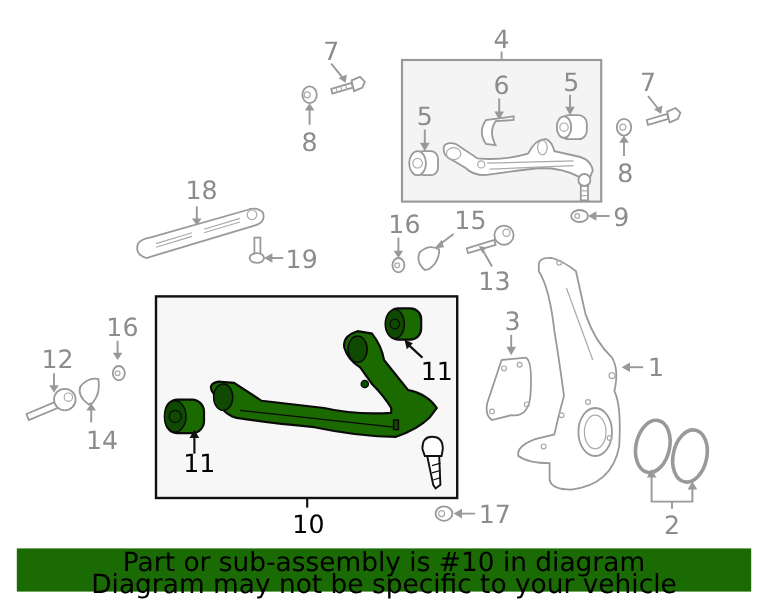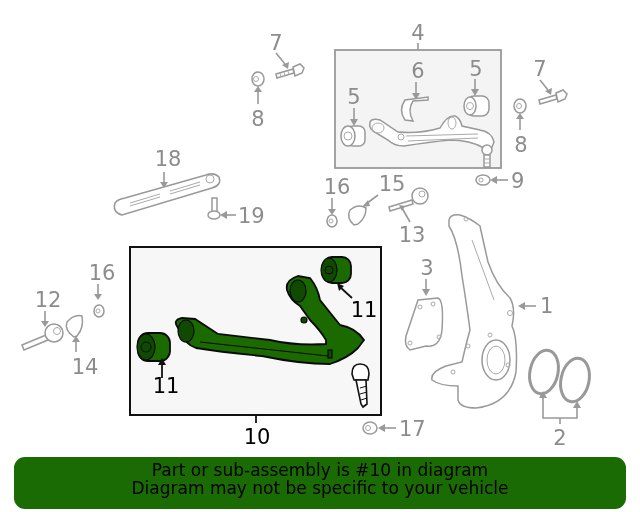--- a/index.html
+++ b/index.html
@@ -6,21 +6,21 @@
   body { width:640px; height:512px; position:relative; overflow:hidden; font-family:"DejaVu Sans", sans-serif; }
   #diagram { position:absolute; left:0; top:0; width:640px; height:456px; }
   .callout { font-family:"DejaVu Sans", sans-serif; font-size:21px; fill:#8c8c8c; }
   .callout-hl { font-family:"DejaVu Sans", sans-serif; font-size:21px; fill:#000000; }
   .ln { stroke:#999; stroke-width:1.6; fill:none; }
   .part { stroke:#999; stroke-width:1.5; fill:#fff; }
   .part-thin { stroke:#aaa; stroke-width:1; fill:none; }
   .hl { stroke:#0a0a0a; stroke-width:1.8; fill:#1a6a00; }
   .hl-dark { stroke:#0a0a0a; stroke-width:1.2; fill:#0f4a00; }
   .ln-dark { stroke:#111; stroke-width:1.8; fill:none; }
-  #banner { position:absolute; left:14px; top:457px; width:612px; height:52px; background:#1b6b04; color:#000; text-align:center; font-family:"DejaVu Sans", sans-serif; font-size:17px; line-height:18px; padding-top:4px; box-sizing:border-box;border-radius:11px; }
+  #banner { position:absolute; left:14px; top:457px; width:612px; height:36px; background:#1b6b04; color:#000; text-align:center; font-family:"DejaVu Sans", sans-serif; font-size:22px; line-height:18px; padding-top:4px; box-sizing:border-box; }
   #banner div { white-space:nowrap; }
 </style>
 </head>
 <body>
 
 <svg id="diagram" viewBox="0 0 640 456" xmlns="http://www.w3.org/2000/svg">
 
   <g>
     <rect x="335" y="50" width="166" height="118" fill="#f4f4f4" stroke="#999" stroke-width="1.8"></rect>
     <line class="ln" x1="418" y1="43" x2="418" y2="50"></line>

